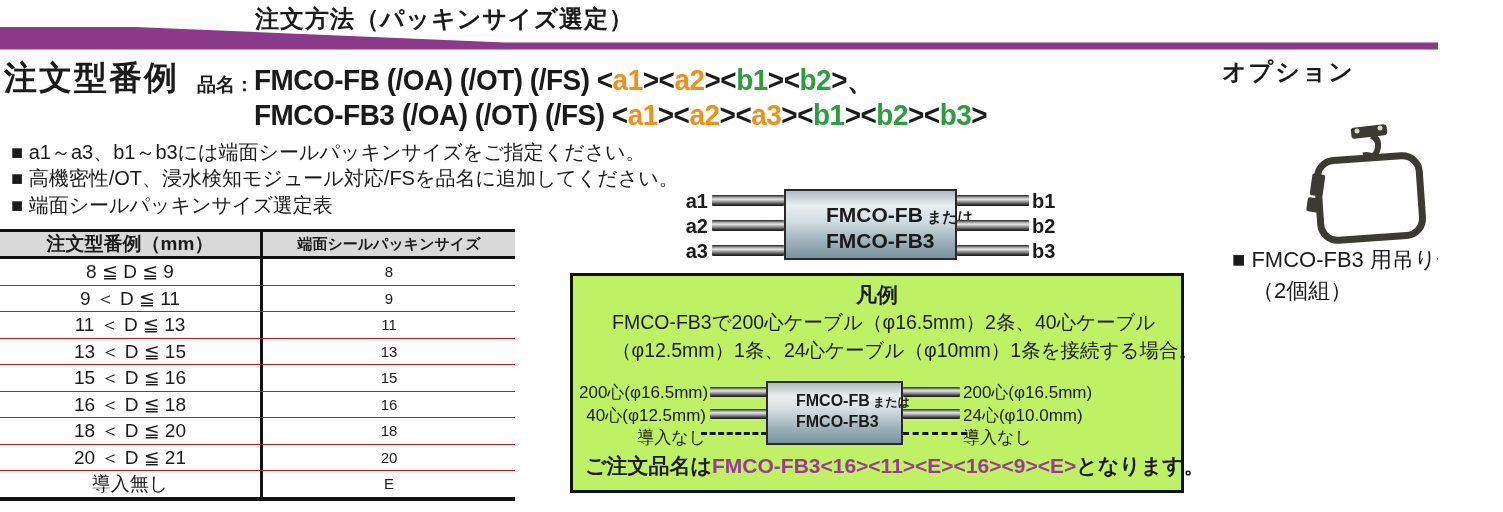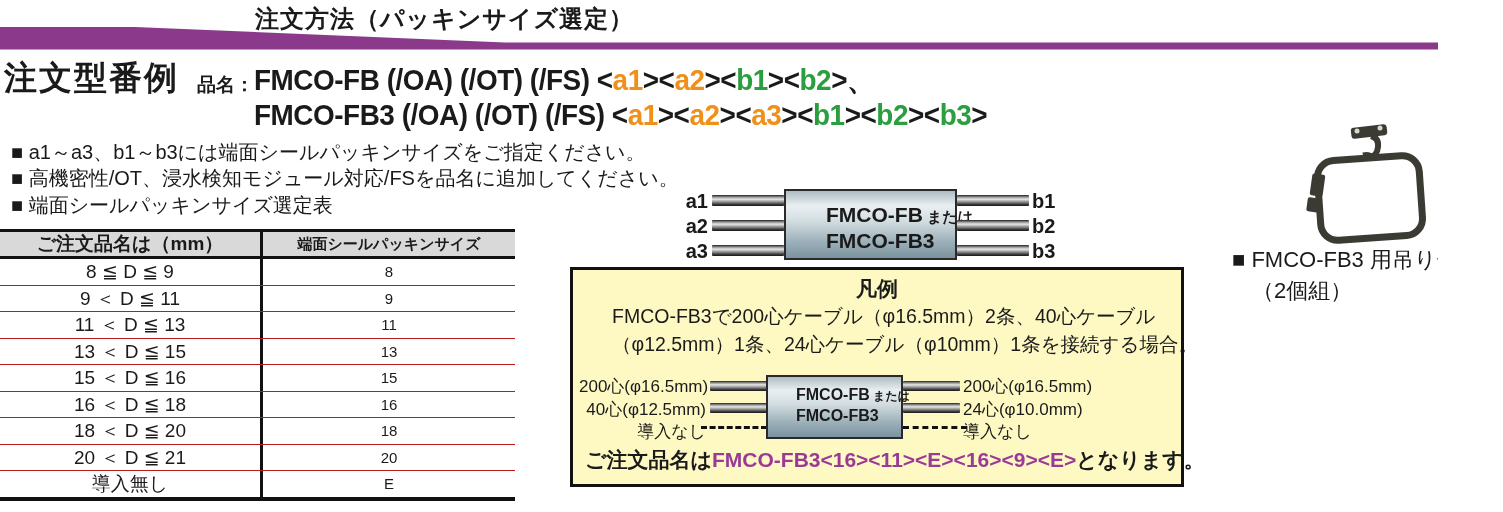--- a/index.html
+++ b/index.html
@@ -44,21 +44,21 @@
   .cables-ar{left:957px;top:195px;}
   .closure-body{
     border:2px solid #2a2a2a;
     background:linear-gradient(180deg,#aebcc2 0%,#e9eff1 22%,#d3dde1 45%,#9db1ba 75%,#7b939f 100%);
     box-sizing:border-box;
   }
   .closure-main{left:784px;top:189px;width:173px;height:71px;padding:12px 0 0 40px;}
   .closure-name{font-size:21px;font-weight:bold;line-height:24px;white-space:nowrap;}
   .closure-or{font-size:15px;font-weight:bold;}
   
-  .legend-box{left:570px;top:267px;width:614px;height:220px;border:3px solid #111;box-sizing:border-box;background:#fef9c3;}
+  .legend-box{left:570px;top:273px;width:614px;height:220px;border:3px solid #111;box-sizing:border-box;background:#bef264;}
   .legend-title{position:absolute;left:0;top:5px;width:100%;text-align:center;font-size:21px;font-weight:bold;}
   .legend-desc{position:absolute;left:17px;top:33px;font-size:19.5px;margin-left:22px;}
   .legend-desc div{line-height:27.5px;white-space:nowrap;}
   .lg-lbl div{line-height:22.6px;font-size:17px;font-weight:normal;white-space:nowrap;}
   .lg-lbl-left{position:absolute;left:6px;top:106px;width:127px;text-align:right;}
   .lg-lbl-right{position:absolute;left:390px;top:106px;}
   .lg-cables{position:absolute;display:flex;flex-direction:column;row-gap:12px;}
   .lg-cables .cable{width:57px;height:10px;}
   .lg-cables-left{left:137px;top:111px;}
   .lg-cables-right{left:330px;top:111px;}
@@ -91,21 +91,21 @@
   <div class="abs model-line model-line-2"><span class="seg-black">FMCO-FB3 (/OA) (/OT) (/FS) </span><span class="seg-black">&lt;</span><span class="seg-orange">a1</span><span class="seg-black">&gt;</span><span class="seg-black">&lt;</span><span class="seg-orange">a2</span><span class="seg-black">&gt;</span><span class="seg-black">&lt;</span><span class="seg-orange">a3</span><span class="seg-black">&gt;</span><span class="seg-black">&lt;</span><span class="seg-green">b1</span><span class="seg-black">&gt;</span><span class="seg-black">&lt;</span><span class="seg-green">b2</span><span class="seg-black">&gt;</span><span class="seg-black">&lt;</span><span class="seg-green">b3</span><span class="seg-black">&gt;</span></div>
 
   <div class="abs bullets">
       <div>■ a1～a3、b1～b3には端面シールパッキンサイズをご指定ください。</div>
       <div>■ 高機密性/OT、浸水検知モジュール対応/FSを品名に追加してください。</div>
       <div>■ 端面シールパッキンサイズ選定表</div>
     </div>
 
   <div class="abs sel-table">
     <div class="t-head">
-      <div class="t-c1">ご注文品名は（mm）</div>
+      <div class="t-c1">注文型番例（mm）</div>
       <div class="t-c2">端面シールパッキンサイズ</div>
     </div>
     <div>
         <div class="t-row">
           <div class="t-c1">8 ≦ D ≦ 9</div>
           <div class="t-c2">8</div>
         </div>
         <div class="t-row">
           <div class="t-c1">9 ＜ D ≦ 11</div>
           <div class="t-c2">9</div>
@@ -196,20 +196,21 @@
     <div class="dashed-line dash-right"></div>
     <div class="lg-lbl lg-lbl-right">
         <div>200心(φ16.5mm)</div>
         <div>24心(φ10.0mm)</div>
         <div>導入なし</div>
       </div>
 
     <div class="order-sentence"><span class="seg-black">ご注文品名は</span><span class="seg-purple">FMCO-FB3&lt;16&gt;&lt;11&gt;&lt;E&gt;&lt;16&gt;&lt;9&gt;&lt;E&gt;</span><span class="seg-black">となります。</span></div>
   </div>
 
+  <div class="abs option-heading">オプション</div>
 
   <svg class="abs bracket-art" width="150" height="132" viewBox="0 0 150 132">
 
     <rect x="26" y="40" width="102" height="80" rx="17" fill="none" stroke="#3c3b33" stroke-width="7" transform="rotate(-4 77 80)"></rect>
 
     <rect x="58" y="8" width="36" height="11" rx="3" fill="#3c3b33" transform="rotate(-7 76 13)"></rect>
     <circle cx="64" cy="13" r="2.5" fill="#d8d8d0"></circle>
     <circle cx="87" cy="10" r="2.5" fill="#d8d8d0"></circle>
     <path d="M78 18 q 8 2 7 11 q -1 9 -8 10" fill="none" stroke="#3c3b33" stroke-width="6"></path>
     <path d="M70 37 q 8 -2 10 4" fill="none" stroke="#3c3b33" stroke-width="5"></path>

